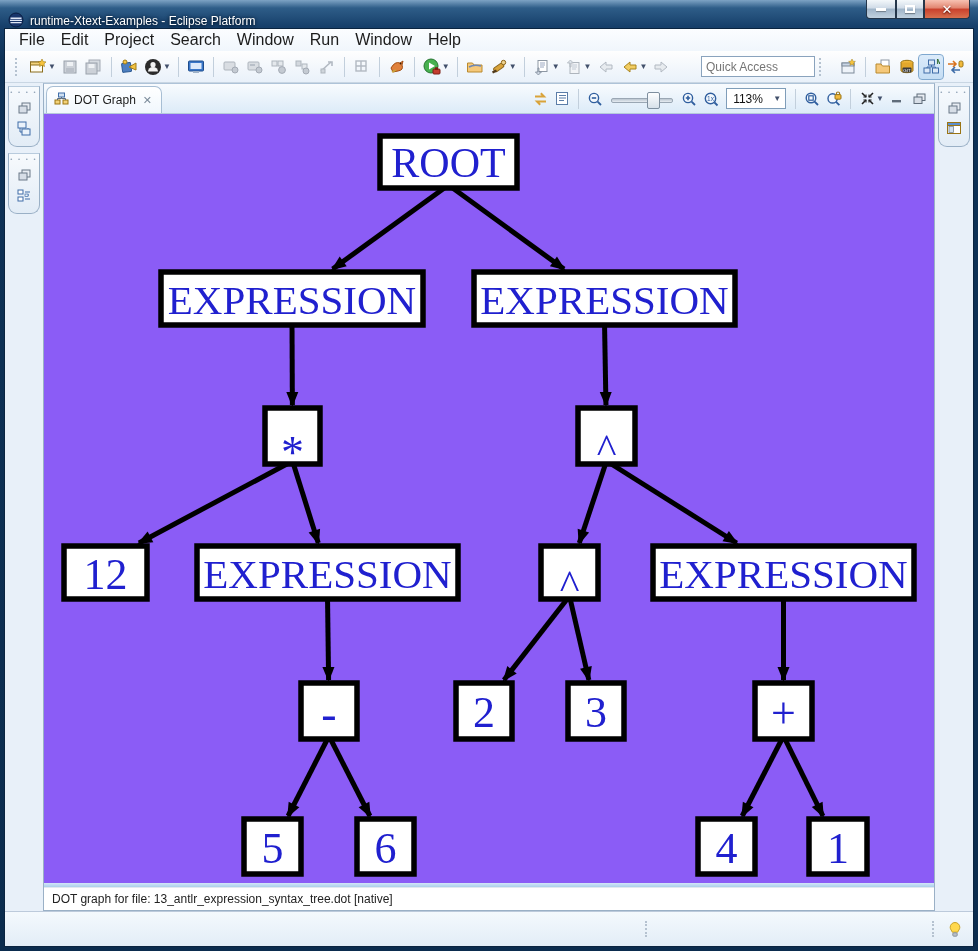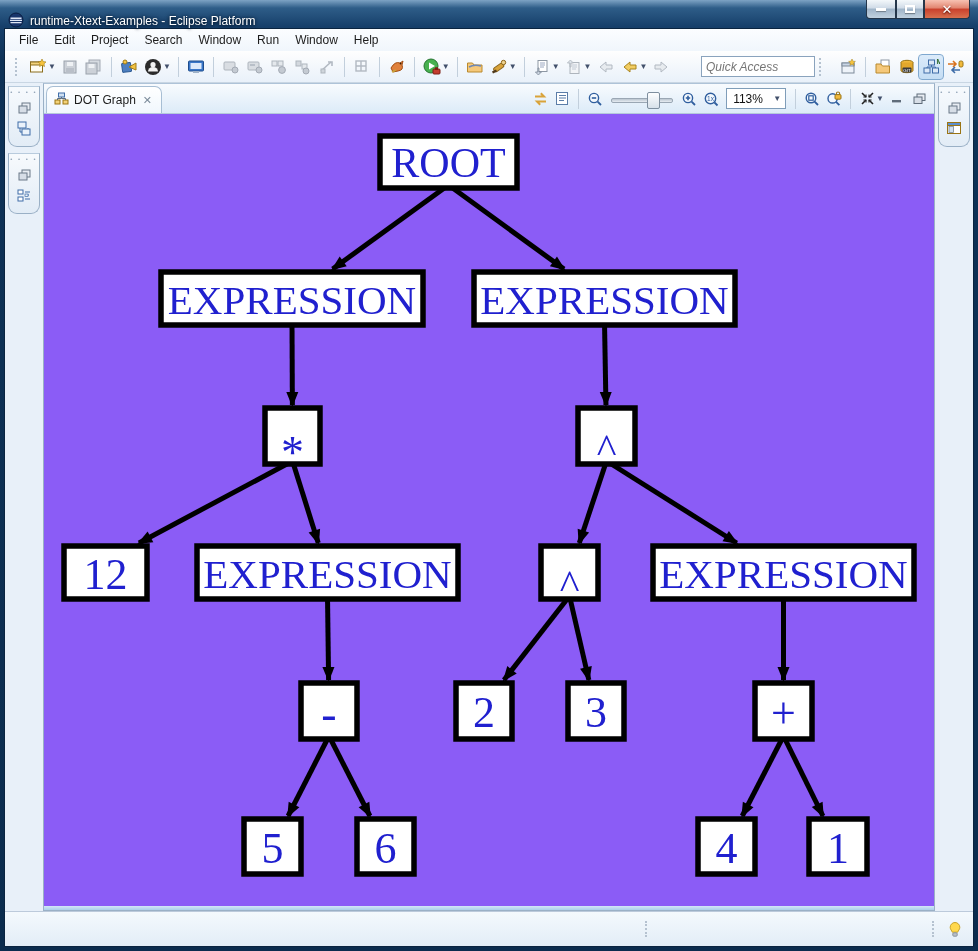--- a/index.html
+++ b/index.html
@@ -16,30 +16,30 @@
   .wbtn.minb{width:30px;border-radius:0 0 0 4px;background:linear-gradient(#f4f8fb,#cfdbe7 45%,#9fb4c8 50%,#c2d2e0);}
   .wbtn.maxb{width:28px;background:linear-gradient(#f4f8fb,#cfdbe7 45%,#9fb4c8 50%,#c2d2e0);}
   .wbtn.closeb{width:46px;border-radius:0 0 4px 0;background:linear-gradient(#f7c1b2,#e1846f 45%,#c9402c 50%,#d9704e);}
   .minbar{width:10px;height:3px;background:#fff;box-shadow:0 1px 1px #00000055;}
   .maxbox{width:10px;height:8px;border:2px solid #fff;box-shadow:0 1px 1px #00000055;box-sizing:border-box;background:transparent;}
   .closex{color:#fff;font-size:13px;font-weight:bold;text-shadow:0 1px 2px #4d0d00;line-height:1;}
   
   .client{height:919px;background:#eef4fb;border:1px solid #0a2440;box-sizing:border-box;display:flex;flex-direction:column;}
   
   .menubar{height:22px;background:linear-gradient(#fbfdff,#f0f6fc);display:flex;align-items:center;padding-left:6px;flex:none;}
-  .menu-item{font-size:12px;color:#1c1c1c;padding:3px 8px;cursor:default;}
+  .menu-item{font-size:16px;color:#1c1c1c;padding:3px 8px;cursor:default;}
   
   .toolbar{height:31px;flex:none;background:linear-gradient(#fefefe,#e9f1fa);border-bottom:1px solid #c9d6e3;
     display:flex;align-items:center;padding:0 6px;}
   .tbi{width:24px;height:24px;display:flex;align-items:center;justify-content:center;border-radius:3px;flex:none;}
   .dd{font-size:8px;color:#42506b;margin:0 2px 0 -2px;flex:none;}
   .grab{width:5px;height:18px;border-left:2px dotted #b5c2d0;margin:0 4px;flex:none;}
   .vline{width:1px;height:20px;background:#c2cfdc;margin:0 5px;flex:none;}
   .qa-wrap{margin-left:auto;display:flex;align-items:center;}
-  .qa-input{width:104px;height:19px;border:1px solid #8aa3bd;font-size:12px;color:#555;padding:0 4px;background:#fff;font-style:italic;}
+  .qa-input{width:104px;height:19px;border:1px solid #8aa3bd;font-size:12px;color:#555;padding:0 4px;background:#fff;}
   .persp{display:flex;align-items:center;margin-left:6px;}
   .persp .tbi.active{background:linear-gradient(#dcebfa,#c4ddf4);outline:1px solid #7fa8cf;}
   
   .workbench{flex:1;display:flex;min-height:0;}
   .rail{width:38px;flex:none;background:#e8f0f9;display:flex;flex-direction:column;align-items:center;padding-top:3px;}
   .stack{width:30px;border:1px solid #9ab0c6;border-top:1px solid #b8cbdd;border-radius:0 0 9px 9px;
     background:linear-gradient(#f7fafd,#e2ecf6);display:flex;flex-direction:column;align-items:center;
     padding:2px 0 8px;margin-bottom:6px;}
   .dots{color:#93a5b8;font-size:6px;letter-spacing:2px;line-height:6px;margin-bottom:3px;}
   .mini{width:18px;height:16px;display:flex;align-items:center;justify-content:center;margin:2px 0;}
@@ -501,20 +501,21 @@
               <text x="227.5" y="748.5" text-anchor="middle" font-size="44" fill="#2020cf" font-family="&quot;Liberation Serif&quot;,&quot;DejaVu Serif&quot;,serif">5</text>
               <rect x="312" y="705" width="57" height="55" fill="#ffffff" stroke="#000000" stroke-width="5.5"></rect>
               <text x="340.5" y="748.5" text-anchor="middle" font-size="44" fill="#2020cf" font-family="&quot;Liberation Serif&quot;,&quot;DejaVu Serif&quot;,serif">6</text>
               <rect x="653" y="705" width="57" height="55" fill="#ffffff" stroke="#000000" stroke-width="5.5"></rect>
               <text x="681.5" y="748.5" text-anchor="middle" font-size="44" fill="#2020cf" font-family="&quot;Liberation Serif&quot;,&quot;DejaVu Serif&quot;,serif">4</text>
               <rect x="764" y="705" width="58" height="55" fill="#ffffff" stroke="#000000" stroke-width="5.5"></rect>
               <text x="793" y="748.5" text-anchor="middle" font-size="44" fill="#2020cf" font-family="&quot;Liberation Serif&quot;,&quot;DejaVu Serif&quot;,serif">1</text>
             </svg>
         </div>
         <div class="view-sep"></div>
+        <div class="view-status">DOT graph for file: 13_antlr_expression_syntax_tree.dot [native]</div>
       </div>
 
       <div class="rail">
         <div class="stack">
           <span class="dots">• • • •</span>
           <span class="mini">
             <svg width="13" height="12">
                 <rect x="4" y="1" width="8" height="7" fill="#e8edf3" stroke="#6b7888"></rect>
                 <rect x="1" y="4" width="8" height="7" fill="#d7dee7" stroke="#6b7888"></rect>
               </svg>

